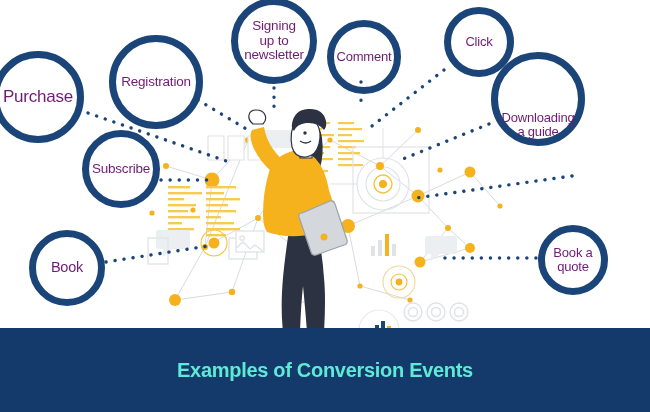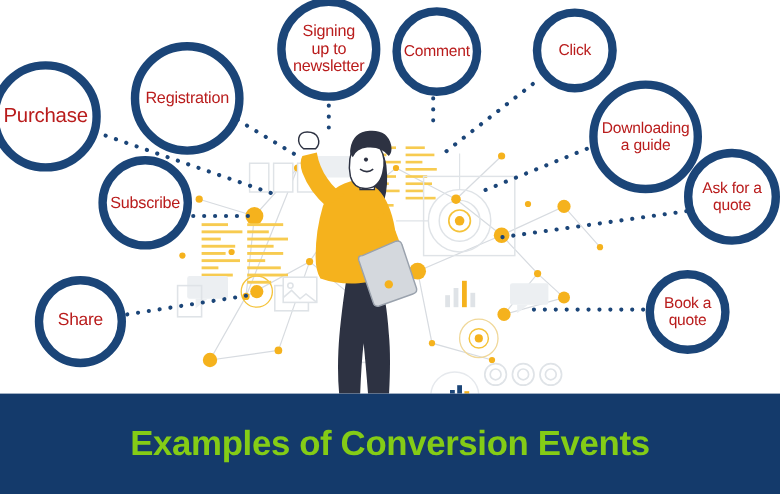--- a/index.html
+++ b/index.html
@@ -18,39 +18,39 @@
     box-sizing:border-box;
     display:flex;align-items:center;justify-content:center;
     text-align:center;
     color:#1b4578;
     line-height:1.08;
     z-index:40;
   }
   .bubble .lbl{
     display:block;
     position:relative;
-    color:#b91c1c;
+    color:#701a75;
     font-weight:400;
     white-space:pre-line;
     letter-spacing:-0.2px;
   }
   
   .bubble .lbl{overflow:visible;}
 
   
   #banner{
     position:absolute;left:0;bottom:0;width:650px;height:84px;
     background:#143a6b;
     z-index:60;
     display:flex;align-items:center;justify-content:center;
   }
   #banner h1{
     margin:0;
-    color:#84cc16;
-    font-size:29px;
+    color:#5eead4;
+    font-size:20px;
     font-weight:bold;
     letter-spacing:-0.3px;
     font-family:"Liberation Sans",sans-serif;
   }
 </style>
 </head>
 <body>
 
 <div id="infographic">
 
@@ -282,44 +282,40 @@
   <div class="bubble" style="left:109px;top:35px;width:94px;height:94px;">
     <span class="lbl" style="font-size:13.5px;">Registration</span>
   </div>
 
   <div class="bubble" style="left:231px;top:-2px;width:86px;height:86px;">
     <span class="lbl" style="font-size:13.5px;">Signing
 up to
 newsletter</span>
   </div>
 
-  <div class="bubble" style="left:327px;top:6px;width:74px;height:74px;">
+  <div class="bubble" style="left:327px;top:20px;width:74px;height:74px;">
     <span class="lbl" style="font-size:13px;">Comment</span>
   </div>
 
   <div class="bubble" style="left:444px;top:7px;width:70px;height:70px;">
     <span class="lbl" style="font-size:13px;">Click</span>
   </div>
 
-  <div class="bubble" style="left:491px;top:67px;width:94px;height:94px;">
+  <div class="bubble" style="left:491px;top:52px;width:94px;height:94px;align-items:flex-end;">
     <span class="lbl" style="font-size:13px;">Downloading
 a guide</span>
   </div>
 
-  <div class="bubble" style="left:570px;top:124px;width:80px;height:80px;">
-    <span class="lbl" style="font-size:13px;">Ask for a
-quote</span>
-  </div>
 
   <div class="bubble" style="left:82px;top:130px;width:78px;height:78px;">
     <span class="lbl" style="font-size:13.5px;">Subscribe</span>
   </div>
 
   <div class="bubble" style="left:29px;top:230px;width:76px;height:76px;">
-    <span class="lbl" style="font-size:14.5px;">Share</span>
+    <span class="lbl" style="font-size:14.5px;">Book</span>
   </div>
 
   <div class="bubble" style="left:538px;top:225px;width:70px;height:70px;">
     <span class="lbl" style="font-size:13px;">Book a
 quote</span>
   </div>
 
   <div id="banner">
     <h1>Examples of Conversion Events</h1>
   </div>

